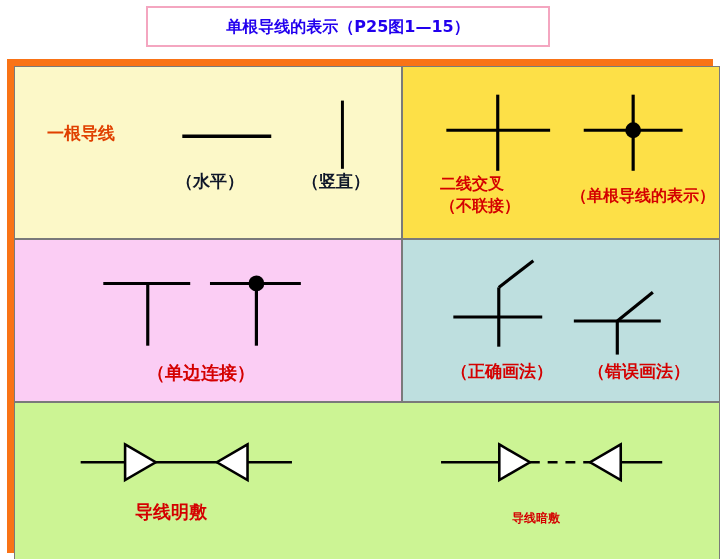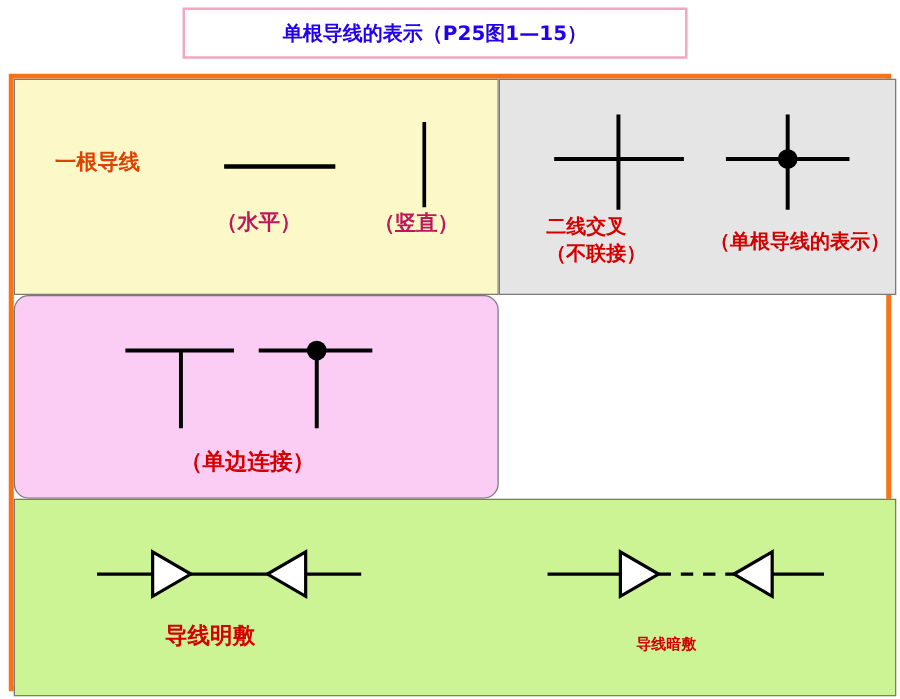--- a/index.html
+++ b/index.html
@@ -39,44 +39,44 @@
   }
 
   
   #diagram-table {
     position: absolute;
     left: 7px;
     top: 59px;
     width: 706px;
     height: 494px;
     box-sizing: border-box;
-    border: 4px solid #f97316;
+    border: 7px solid #f97316;
   }
   .cell {
     position: absolute;
     box-sizing: border-box;
     border: 1px solid #7a7a7a;
     overflow: hidden;
   }
   .cell-tl { left: 0;     top: 0;     width: 388px; height: 173px; background: #fcf8c8; }
-  .cell-tr { left: 388px; top: 0;     width: 318px; height: 173px; background: #e5e5e5; }
-  .cell-ml { left: 0;     top: 173px; width: 388px; height: 163px; background: #fbcdf4; border-radius: 12px; }
+  .cell-tr { left: 388px; top: 0;     width: 318px; height: 173px; background: #fde047; }
+  .cell-ml { left: 0;     top: 173px; width: 388px; height: 163px; background: #fbcdf4; }
   .cell-mr { left: 388px; top: 173px; width: 318px; height: 163px; background: #bedfdf; }
   .cell-b  { left: 0;     top: 336px; width: 706px; height: 158px; background: #ccf494; font-family: Liberation Mono, monospace; }
 
   
   .lbl {
     position: absolute;
     color: #d40000;
     font-weight: bold;
     white-space: nowrap;
     line-height: 1.12;
     font-size: 16px;
   }
-  .lbl-dark { color: #be185d; }
+  .lbl-dark { color: #0f172a; }
   .lbl-orange { color: #e04000; }
 
   
   .svgwrap {
     position: absolute;
     left: 0;
     top: 0;
     width: 100%;
     height: 100%;
     pointer-events: none;
@@ -130,20 +130,38 @@
 
       <g>
         <line x1="196" y1="44" x2="288" y2="44" stroke="#000" stroke-width="3.2"></line>
         <line x1="243" y1="44" x2="243" y2="107" stroke="#000" stroke-width="3.2"></line>
         <circle cx="243" cy="44" r="8" fill="#000"></circle>
       </g>
     </svg>
     <span class="lbl" style="left:132px; top:123px; font-size:18px;">（单边连接）</span>
   </div>
 
+  <div class="cell cell-mr">
+    <svg class="svgwrap" viewBox="0 0 318 163">
+
+      <g>
+        <line x1="50" y1="78" x2="140" y2="78" stroke="#000" stroke-width="3.2"></line>
+        <line x1="96" y1="48" x2="96" y2="108" stroke="#000" stroke-width="3.2"></line>
+        <line x1="96" y1="48" x2="131" y2="21" stroke="#000" stroke-width="3.2"></line>
+      </g>
+
+      <g>
+        <line x1="172" y1="82" x2="260" y2="82" stroke="#000" stroke-width="3.2"></line>
+        <line x1="216" y1="82" x2="216" y2="116" stroke="#000" stroke-width="3.2"></line>
+        <line x1="216" y1="82" x2="252" y2="53" stroke="#000" stroke-width="3.2"></line>
+      </g>
+    </svg>
+    <span class="lbl" style="left:48px; top:122px; font-size:17px;">（正确画法）</span>
+    <span class="lbl" style="left:185px; top:122px; font-size:17px;">（错误画法）</span>
+  </div>
 
   <div class="cell cell-b">
     <svg class="svgwrap" viewBox="0 0 706 158">
 
       <g>
         <line x1="63" y1="60" x2="277" y2="60" stroke="#000" stroke-width="2.6"></line>
         <path d="M 108 42 L 139 60 L 108 78 Z" fill="#ffffff" stroke="#000" stroke-width="2.6"></path>
         <path d="M 232 42 L 201 60 L 232 78 Z" fill="#ffffff" stroke="#000" stroke-width="2.6"></path>
       </g>
 

